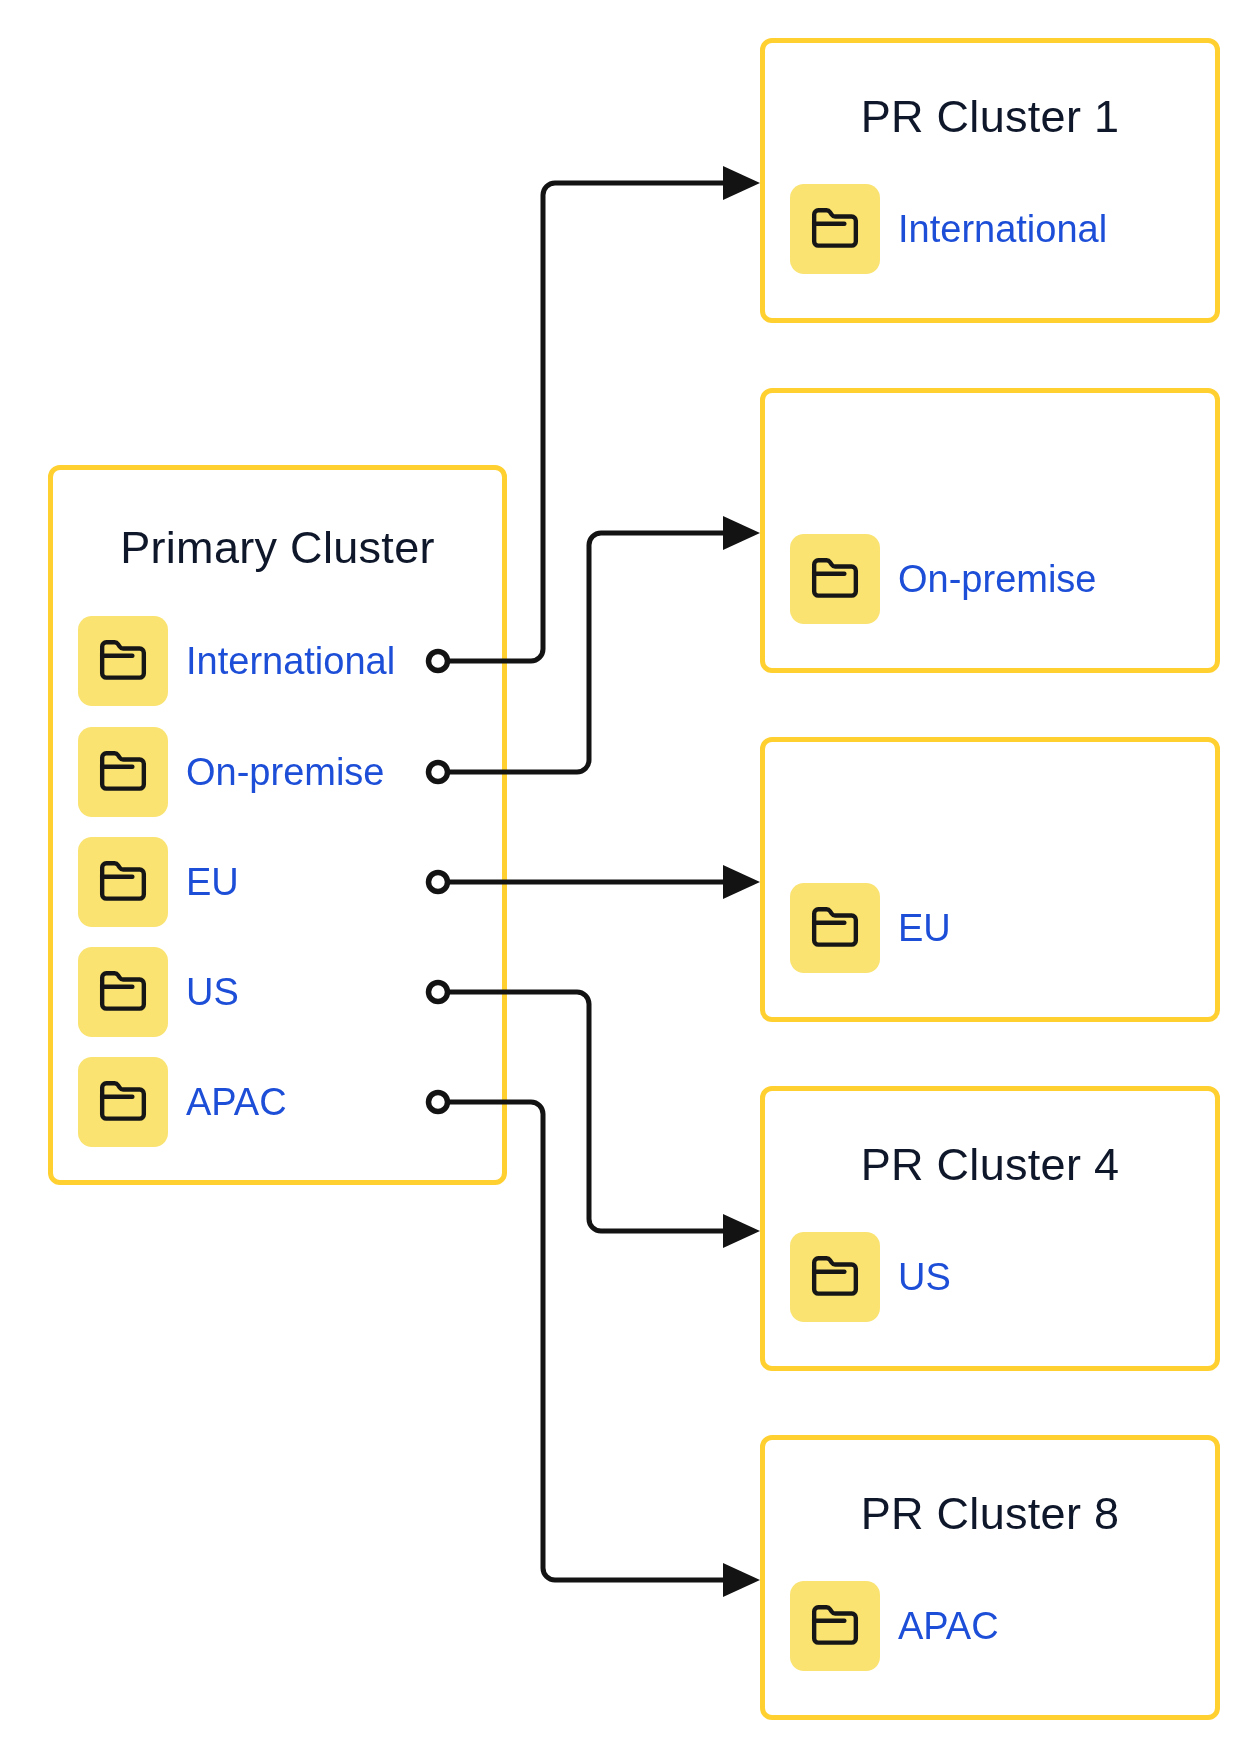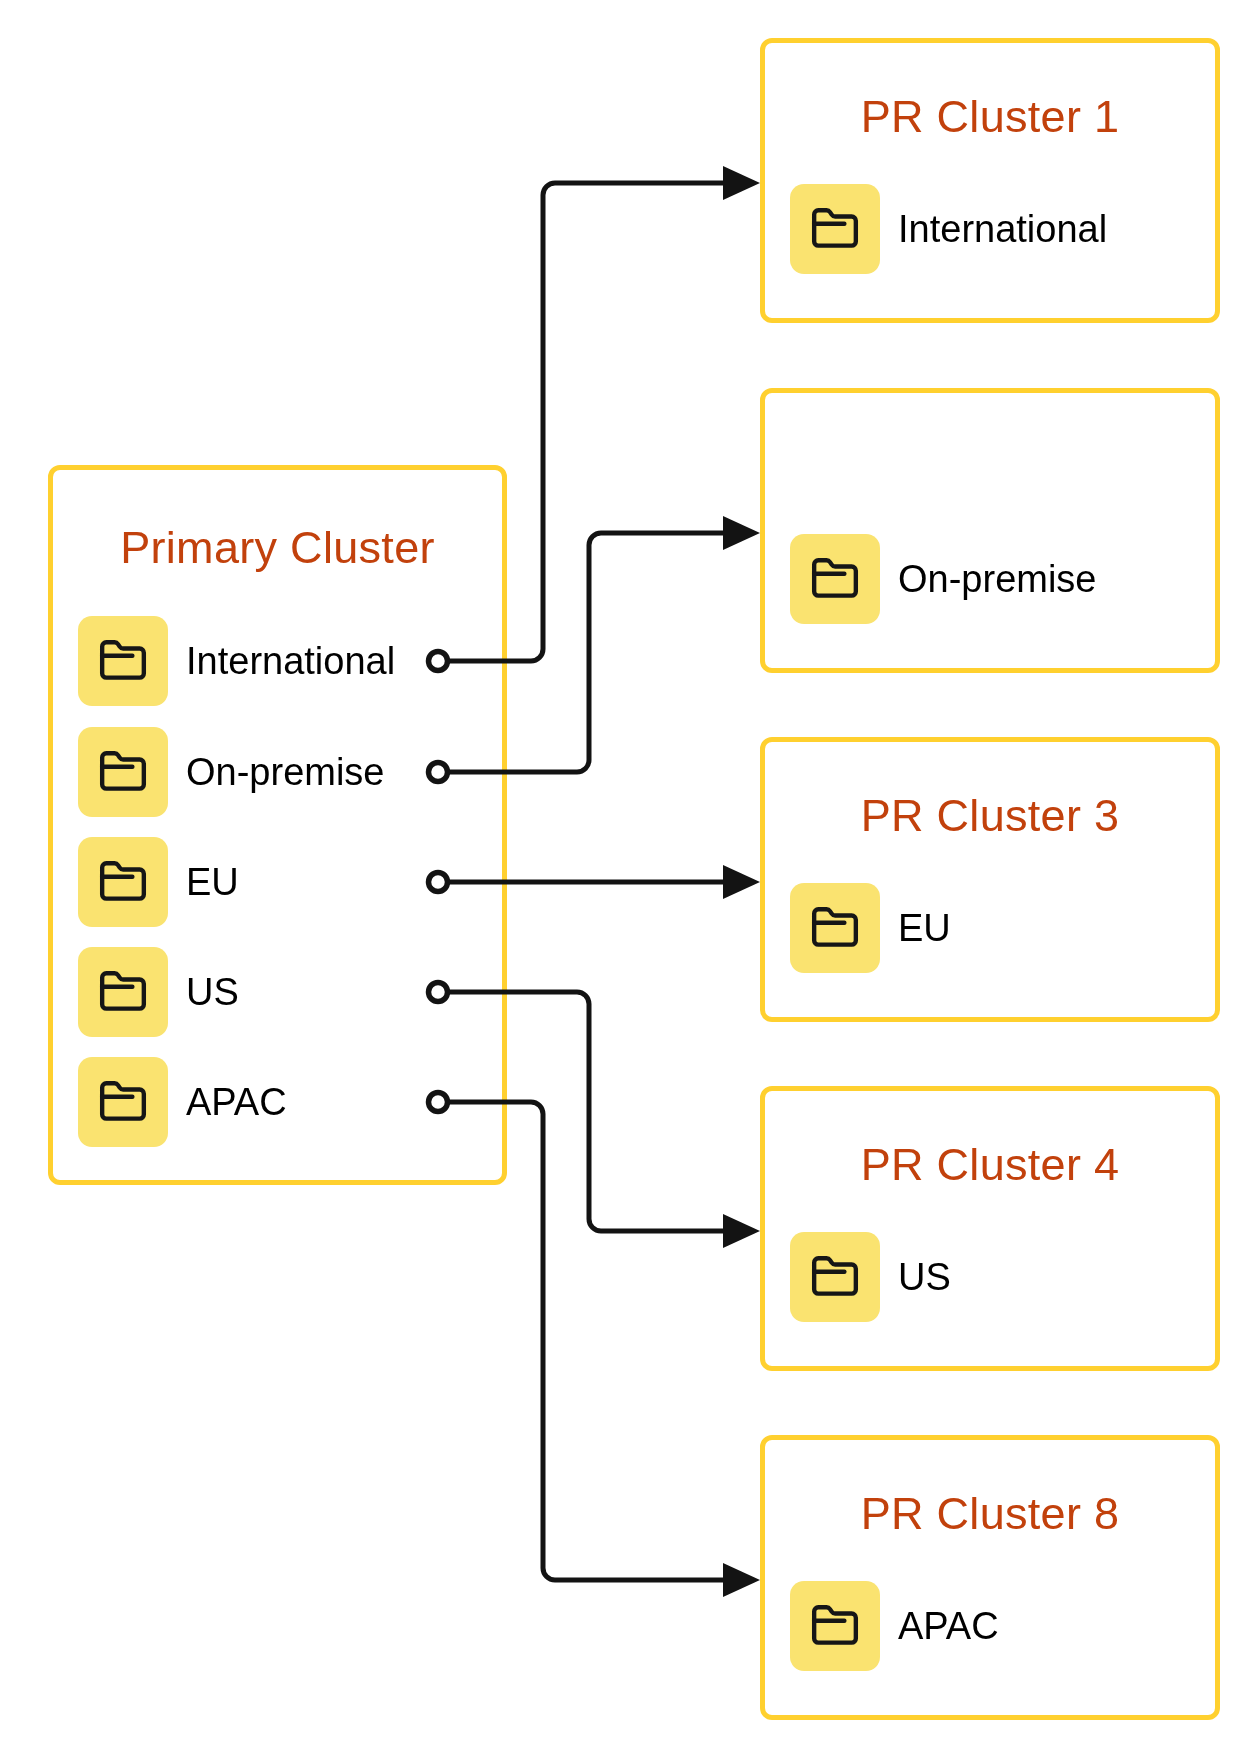--- a/index.html
+++ b/index.html
@@ -13,41 +13,41 @@
   }
   .primary-box{left:48px;top:465px;width:459px;height:720px;}
   .pr-box{left:760px;width:460px;height:285px;}
   .pr-box.b1{top:38px;}
   .pr-box.b2{top:388px;}
   .pr-box.b3{top:737px;}
   .pr-box.b4{top:1086px;}
   .pr-box.b5{top:1435px;}
   .box-title{
     position:absolute;left:0;right:0;text-align:center;
-    font-size:45px;line-height:48px;font-weight:500;letter-spacing:.3px;color:#c2410c;
+    font-size:45px;line-height:48px;font-weight:500;letter-spacing:.3px;color:#0f172a;
     white-space:nowrap;
   }
   .primary-box .box-title{top:54px;}
   .pr-box .box-title{top:50px;}
   .row{position:absolute;left:25px;display:flex;align-items:center;}
   .primary-box .row.r1{top:146px;}
   .primary-box .row.r2{top:257px;}
   .primary-box .row.r3{top:367px;}
   .primary-box .row.r4{top:477px;}
   .primary-box .row.r5{top:587px;}
   .pr-box .row{top:141px;}
   .chip{
     width:90px;height:90px;flex:0 0 auto;background:#FAE370;border-radius:14px;
     display:flex;align-items:center;justify-content:center;
   }
   .chip svg{
     width:50px;height:50px;stroke:#161616;fill:none;
     stroke-width:2.1;stroke-linecap:round;stroke-linejoin:round;
   }
-  .item-label{font-size:38px;line-height:1;margin-left:18px;white-space:nowrap;color:#000000;}
+  .item-label{font-size:38px;line-height:1;margin-left:18px;white-space:nowrap;color:#1d4ed8;}
   .connectors{position:absolute;left:0;top:0;width:1256px;height:1757px;pointer-events:none;}
   .connectors path{fill:none;stroke:#131313;stroke-width:5px;}
   .connectors circle{fill:#ffffff;stroke:#131313;stroke-width:5.5px;}
   .connectors polygon{fill:#131313;stroke:none;}
 </style>
 </head>
 <body>
 
 <div class="canvas">
 
@@ -124,21 +124,20 @@
         <svg viewBox="0 0 24 24">
             <path d="M20 20a2 2 0 0 0 2-2V8a2 2 0 0 0-2-2h-7.9a2 2 0 0 1-1.69-.9L9.6 3.9A2 2 0 0 0 7.93 3H4a2 2 0 0 0-2 2v13a2 2 0 0 0 2 2Z"></path>
             <path d="M2 9.5h14.5"></path>
           </svg>
       </span>
       <span class="item-label">On-premise</span>
     </div>
   </div>
 
   <div class="box pr-box b3">
-    <div class="box-title">PR Cluster 3</div>
     <div class="row">
       <span class="chip">
         <svg viewBox="0 0 24 24">
             <path d="M20 20a2 2 0 0 0 2-2V8a2 2 0 0 0-2-2h-7.9a2 2 0 0 1-1.69-.9L9.6 3.9A2 2 0 0 0 7.93 3H4a2 2 0 0 0-2 2v13a2 2 0 0 0 2 2Z"></path>
             <path d="M2 9.5h14.5"></path>
           </svg>
       </span>
       <span class="item-label">EU</span>
     </div>
   </div>

